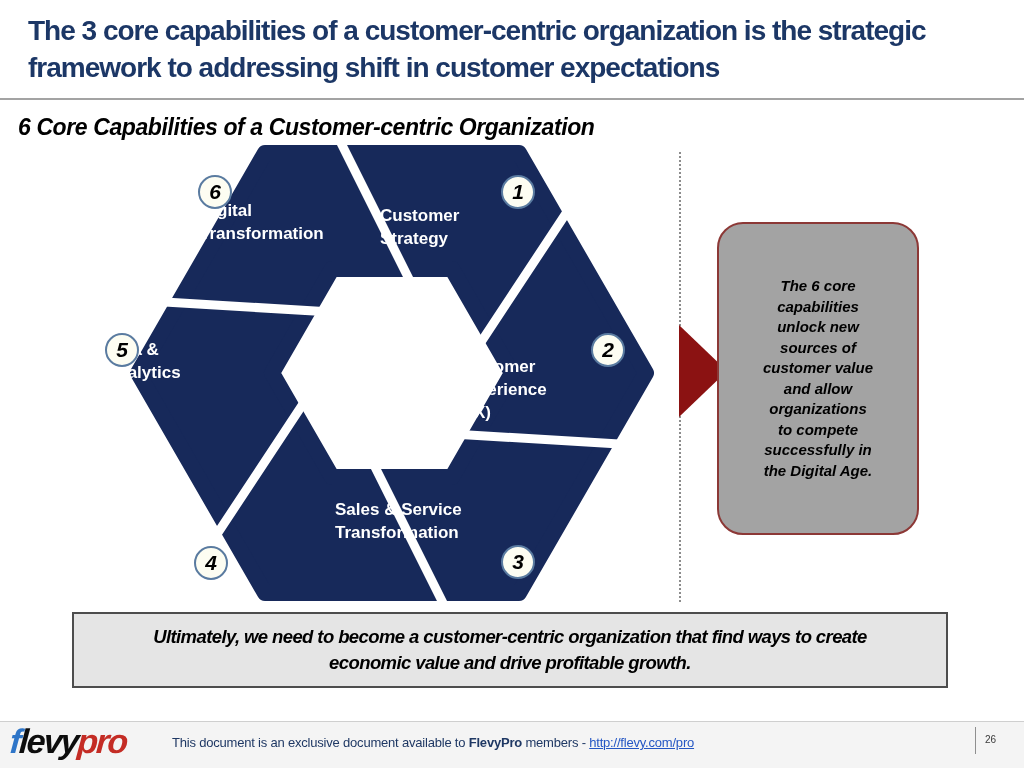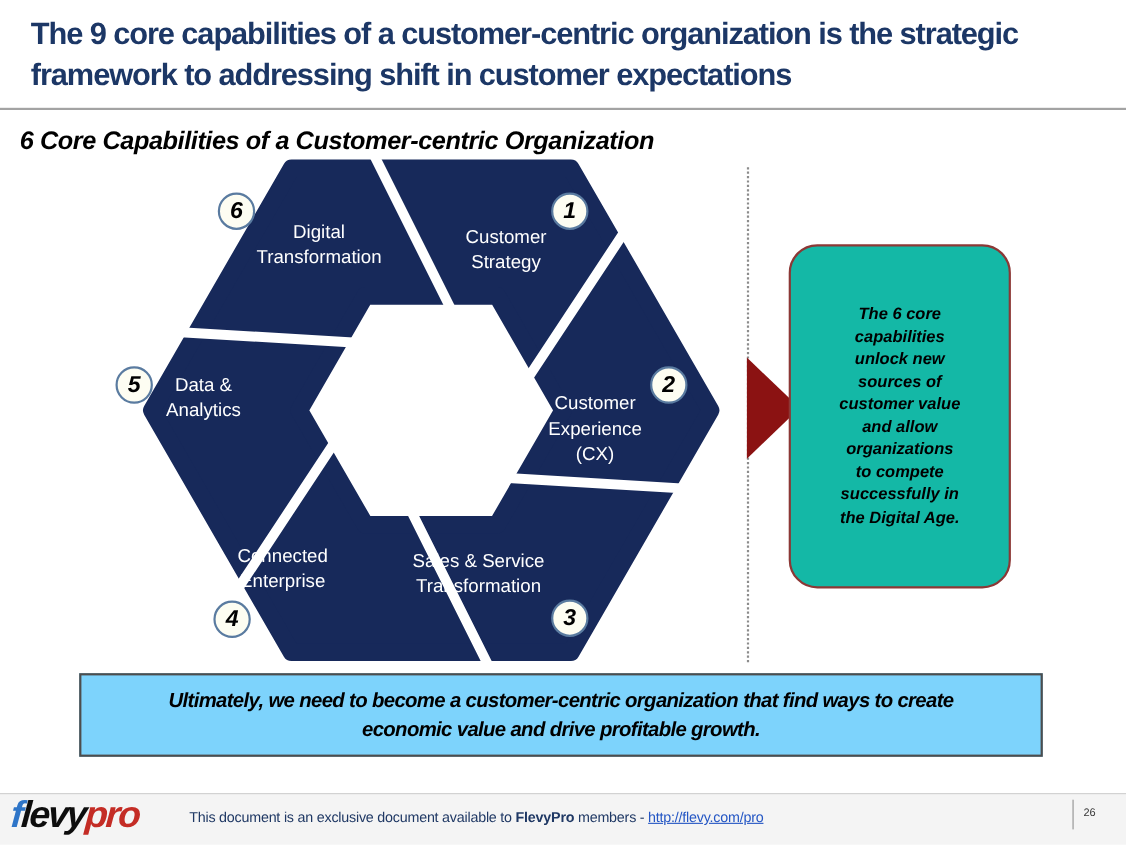--- a/index.html
+++ b/index.html
@@ -15,49 +15,49 @@
     color:#1C3766;letter-spacing:-1px;white-space:pre-line;
   }
   .title-rule{left:0;top:98px;width:1024px;height:2px;background:#A3A3A3;}
   .subtitle{
     left:18px;top:114px;font-size:23px;font-weight:bold;font-style:italic;
     color:#000;letter-spacing:-0.4px;
   }
   
   .diagram{left:100px;top:143px;width:580px;height:470px;}
   .cap-label{
-    position:absolute;color:#ffffff;font-weight:normal;font-size:17px;
-    line-height:23px;text-align:center;white-space:pre-line;z-index:3;
+    position:absolute;color:#ffffff;font-weight:bold;font-size:17px;
+    line-height:23px;text-align:left;white-space:pre-line;z-index:3;
   }
   .badge{
     position:absolute;width:34px;height:34px;border-radius:50%;
     background:#FDFDF2;border:2px solid #5A7BA0;box-sizing:border-box;
     display:flex;align-items:center;justify-content:center;z-index:4;
     font-size:21px;font-weight:bold;font-style:italic;color:#000;
   }
   
   .dotsep{left:679px;top:152px;height:450px;width:0;border-left:2px dotted #8C8C8C;}
   .arrow-right{
     left:679px;top:325px;width:0;height:0;
     border-top:46px solid transparent;border-bottom:46px solid transparent;
     border-left:48px solid #8B1212;
   }
   .callout{
     left:717px;top:222px;width:202px;height:313px;box-sizing:border-box;
-    background:#14b8a6;border:2px solid #8C3836;border-radius:26px;
+    background:#a3a3a3;border:2px solid #8C3836;border-radius:26px;
     display:flex;align-items:center;justify-content:center;
   }
   .callout-text{
     font-size:15px;line-height:20.5px;font-weight:bold;font-style:italic;
     color:#000;text-align:center;white-space:pre-line;
   }
   
   .takeaway{
     left:72px;top:612px;width:876px;height:76px;box-sizing:border-box;
-    background:#7dd3fc;border:2px solid #4D4D4D;
+    background:#e5e5e5;border:2px solid #4D4D4D;
     display:flex;align-items:center;justify-content:center;
   }
   .takeaway-text{
     font-size:18.5px;line-height:26px;font-weight:bold;font-style:italic;
     color:#000;text-align:center;letter-spacing:-0.6px;white-space:pre-line;
   }
   
   .footer{left:0;top:721px;width:1024px;height:47px;background:#F4F4F4;border-top:1px solid #CFCFCF;}
   .logo{
     left:10px;top:722px;font-size:34px;font-weight:bold;font-style:italic;
@@ -68,21 +68,21 @@
   .logo .lp{color:#C42C25;}
   .footnote{left:160px;top:735px;font-size:13px;color:#1F3864;letter-spacing:-0.2px;margin-left:12px;}
   .footnote b{font-weight:bold;}
   .footlink{color:#2456C4;text-decoration:underline;}
   .pagesep{left:975px;top:727px;width:1px;height:27px;background:#8F8F8F;}
   .pagenum{left:985px;top:734px;font-size:10px;color:#3A3A3A;}
 </style>
 </head>
 <body>
 
-<div class="abs slide-title">The 9 core capabilities of a customer-centric organization is the strategic
+<div class="abs slide-title">The 3 core capabilities of a customer-centric organization is the strategic
 framework to addressing shift in customer expectations</div>
 <div class="abs title-rule"></div>
 <div class="abs subtitle">6 Core Capabilities of a Customer-centric Organization</div>
 
 <div class="abs diagram">
   <svg width="580" height="470" viewBox="0 0 580 470">
     <path d="M546,230 L419,450 L165,450 L38,230 L165,10 L419,10 Z
              M412,230 L352,334 L232,334 L172,230 L232,126 L352,126 Z" fill="#17295A" fill-rule="evenodd" stroke="#17295A" stroke-width="16" stroke-linejoin="round"></path>
     <g stroke="#ffffff" stroke-width="9" stroke-linecap="round">
       <line x1="238" y1="-6" x2="320" y2="158"></line>
@@ -95,22 +95,20 @@
   </svg>
 
   
   <div class="cap-label" style="left:280px;top:61px;width:160px;">Customer
 Strategy</div>
   <div class="cap-label" style="left:356px;top:212px;width:170px;">Customer
 Experience
 (CX)</div>
   <div class="cap-label" style="left:235px;top:355px;width:200px;">Sales &amp; Service
 Transformation</div>
-  <div class="cap-label" style="left:77px;top:351px;width:160px;">Connected
-Enterprise</div>
   <div class="cap-label" style="left:5px;top:195px;width:160px;">Data &amp;
 Analytics</div>
   <div class="cap-label" style="left:100px;top:56px;width:180px;">Digital
 Transformation</div>
 
   
   <div class="badge" style="left:401px;top:32px;">1</div>
   <div class="badge" style="left:491px;top:190px;">2</div>
   <div class="badge" style="left:401px;top:402px;">3</div>
   <div class="badge" style="left:94px;top:403px;">4</div>

